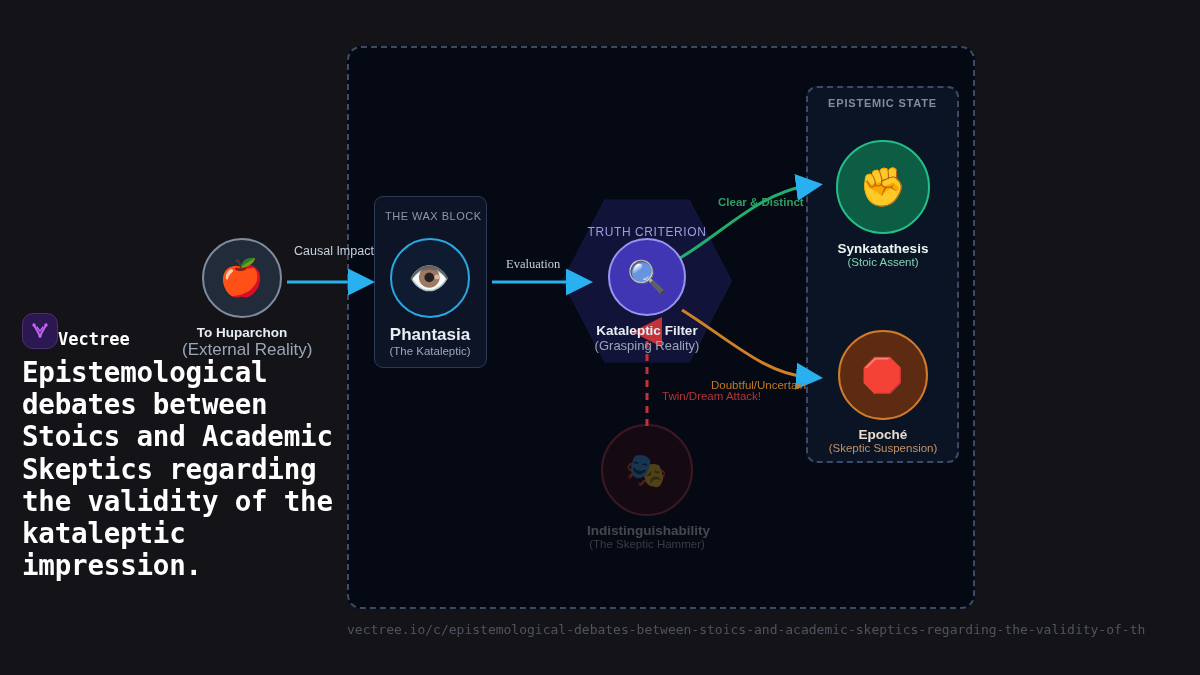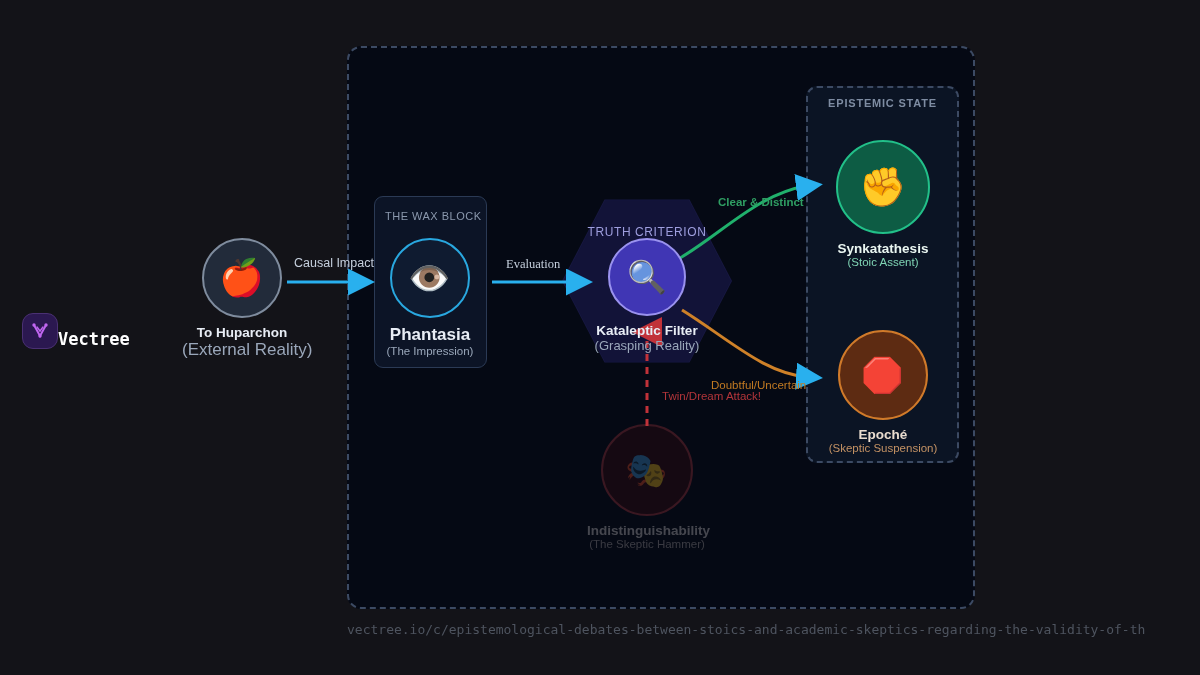--- a/index.html
+++ b/index.html
@@ -176,21 +176,21 @@
     width:92px; height:92px;
     background:#3a0c10;
     border:2px solid #b33a40;
   }
   #node-indist .emoji { font-size:34px; }
   #node-indist .title { font-size:13.5px; color:#d9d4d4; }
   #node-indist .sub { font-size:11.5px; color:#b1a9a9; }
 
   
   .edge-label { position:absolute; white-space:nowrap; }
-  #lbl-causal   { left:294px; top:256px; font-size:12.5px; color:#c6d0de; }
+  #lbl-causal   { left:294px; top:244px; font-size:12.5px; color:#c6d0de; }
   #lbl-eval     { left:506px; top:257px; font-size:12.5px; color:#c6d0de;font-family:Liberation Serif, serif; }
   #lbl-clear    { left:718px; top:196px; font-size:11.5px; color:#2f9e63;font-weight:bold; }
   #lbl-doubt    { left:711px; top:379px; font-size:11.5px; color:#c27a22; }
   #lbl-attack   { left:662px; top:390px; font-size:11.5px; color:#b3353a; }
 
   
   #overlay { position:absolute; left:0; top:0; width:100%; height:100%; pointer-events:none; }
 
   #brand { position:absolute; left:22px; top:313px; display:flex; align-items:flex-end; }
   #brand .logo {
@@ -282,21 +282,21 @@
     </div>
     <div class="title">To Huparchon</div>
     <div class="sub">(External Reality)</div>
   </div>
 
   <div class="node" id="node-phantasia">
     <div class="circle">
       <span class="emoji">👁️</span>
     </div>
     <div class="title">Phantasia</div>
-    <div class="sub">(The Impression)</div>
+    <div class="sub">(The Kataleptic)</div>
   </div>
 
   <div class="node" id="node-filter">
     <div class="circle">
       <span class="emoji">🔍</span>
     </div>
     <div class="title">Kataleptic Filter</div>
     <div class="sub">(Grasping Reality)</div>
   </div>
 
@@ -339,14 +339,15 @@
         <circle cx="5" cy="5" r="1.7" fill="#c066f0"></circle>
         <circle cx="17" cy="5" r="1.7" fill="#c066f0"></circle>
         <circle cx="11" cy="16" r="1.7" fill="#c066f0"></circle>
         <path d="M8 7 L11 11" stroke="#c066f0" stroke-width="1.4" fill="none" stroke-linecap="round"></path>
         <path d="M14 7 L11 11" stroke="#c066f0" stroke-width="1.4" fill="none" stroke-linecap="round"></path>
       </svg>
     </div>
     <div class="name">Vectree</div>
   </div>
 
+  <div id="caption">Epistemological debates between Stoics and Academic Skeptics regarding the validity of the kataleptic impression.</div>
   <div id="url">vectree.io/c/epistemological-debates-between-stoics-and-academic-skeptics-regarding-the-validity-of-th</div>
 </div>
 
 </body></html>

